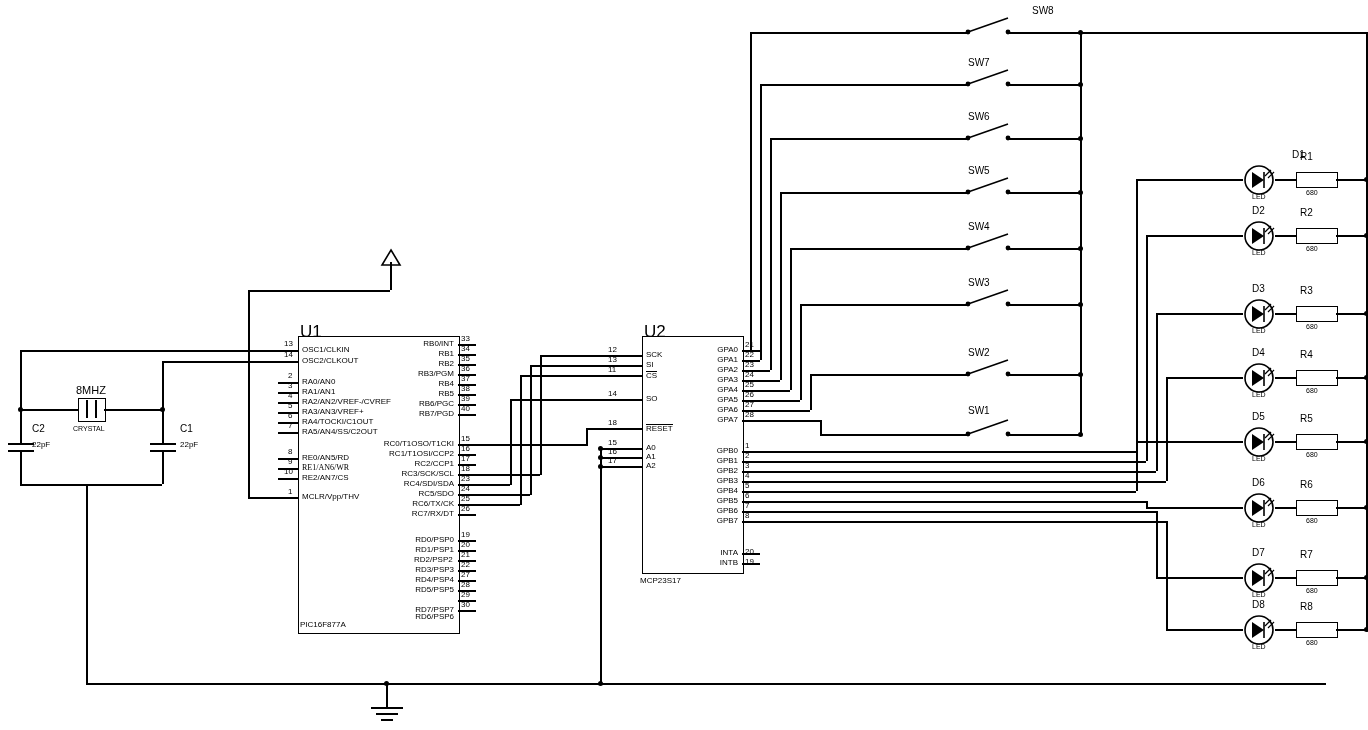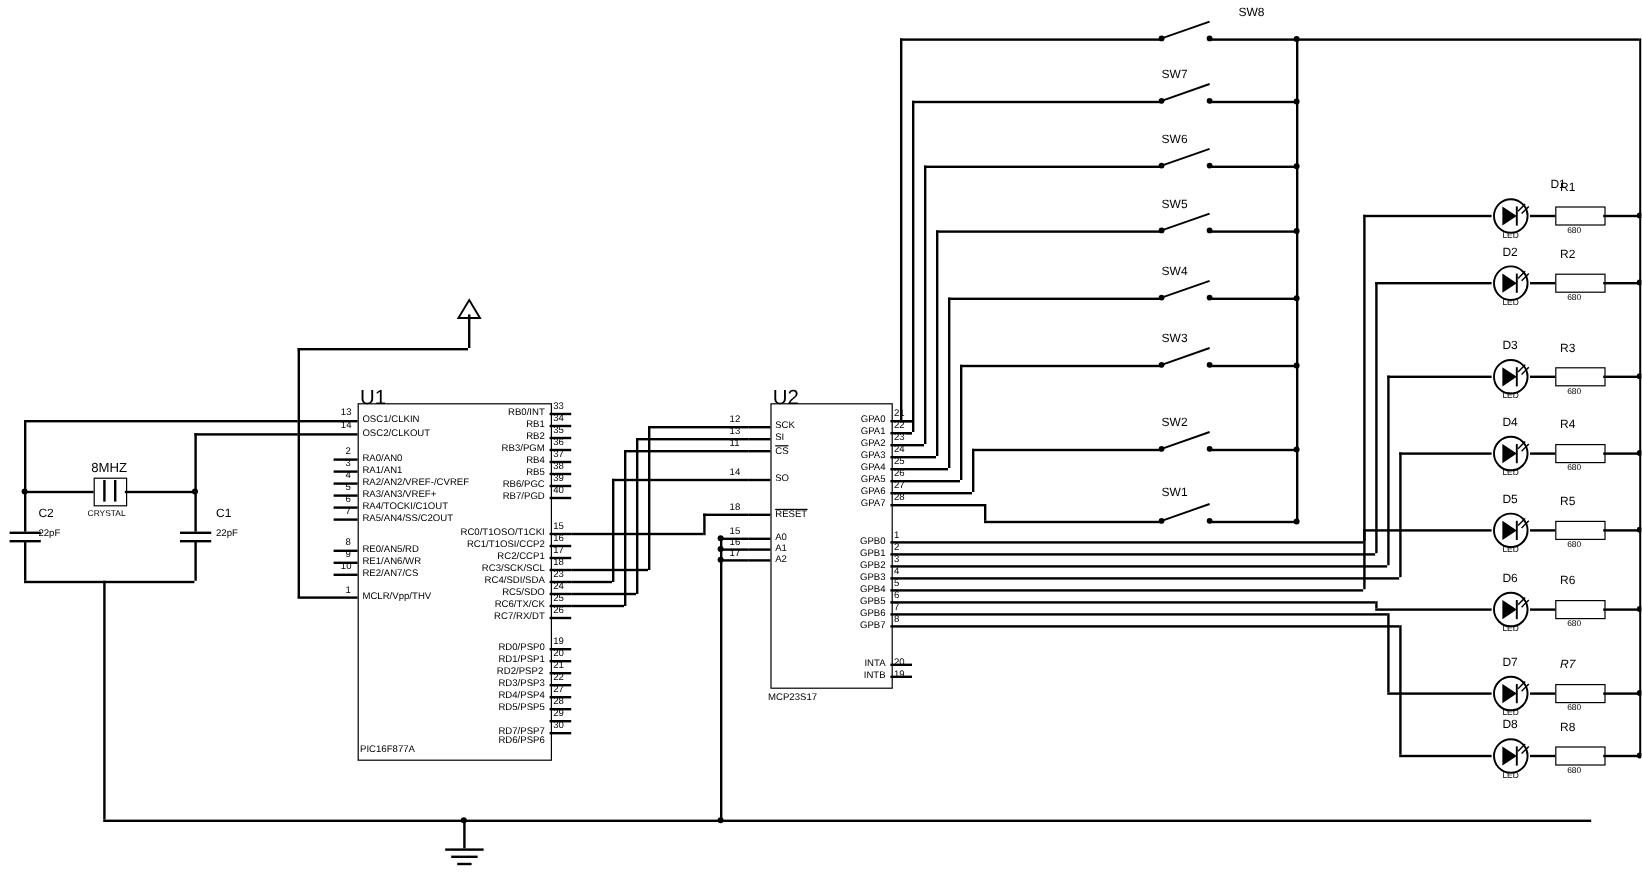--- a/index.html
+++ b/index.html
@@ -68,21 +68,21 @@
 
   <div class="pinrow" style="left:302px;top:346px;">OSC1/CLKIN</div>
   <div class="pinrow" style="left:302px;top:357px;">OSC2/CLKOUT</div>
   <div class="pinrow" style="left:302px;top:378px;">RA0/AN0</div>
   <div class="pinrow" style="left:302px;top:388px;">RA1/AN1</div>
   <div class="pinrow" style="left:302px;top:398px;">RA2/AN2/VREF-/CVREF</div>
   <div class="pinrow" style="left:302px;top:408px;">RA3/AN3/VREF+</div>
   <div class="pinrow" style="left:302px;top:418px;">RA4/TOCKI/C1OUT</div>
   <div class="pinrow" style="left:302px;top:428px;">RA5/AN4/SS/C2OUT</div>
   <div class="pinrow" style="left:302px;top:454px;">RE0/AN5/RD</div>
-  <div class="pinrow" style="left:302px;top:464px;">RE1/AN6/WR</div>
+  <div class="pinrow" style="left:302px;top:464px;font-family:Liberation Serif, serif;">RE1/AN6/WR</div>
   <div class="pinrow" style="left:302px;top:474px;">RE2/AN7/CS</div>
   <div class="pinrow" style="left:302px;top:493px;">MCLR/Vpp/THV</div>
 
   <div class="pinnum" style="left:284px;top:340px;">13</div>
   <div class="pinnum" style="left:284px;top:351px;">14</div>
   <div class="pinnum" style="left:288px;top:372px;">2</div>
   <div class="pinnum" style="left:288px;top:382px;">3</div>
   <div class="pinnum" style="left:288px;top:392px;">4</div>
   <div class="pinnum" style="left:288px;top:402px;">5</div>
   <div class="pinnum" style="left:288px;top:412px;">6</div>
@@ -527,21 +527,21 @@
 
   <div class="lbl" style="left:1252px;top:548px;">D7</div>
   <svg style="left:1243px;top:562px;width:32px;height:32px;">
     <circle cx="16" cy="16" r="14" fill="none" stroke="#000" stroke-width="1.6"></circle>
     <polygon points="9,8 9,24 21,16" fill="#000"></polygon>
     <line x1="21" y1="8" x2="21" y2="24" stroke="#000" stroke-width="1.6"></line>
     <line x1="22" y1="12" x2="28" y2="6" stroke="#000" stroke-width="1.2"></line>
     <line x1="25" y1="14" x2="31" y2="8" stroke="#000" stroke-width="1.2"></line>
   </svg>
   <div class="lbl tiny" style="left:1252px;top:590px;">LED</div>
-  <div class="lbl" style="left:1300px;top:550px;font-style:italic;">R7</div>
+  <div class="lbl" style="left:1300px;top:550px;">R7</div>
   <div class="box" style="left:1296px;top:570px;width:40px;height:14px;"></div>
   <div class="lbl tiny" style="left:1306px;top:586px;">680</div>
   <div class="wire h" style="left:1156px;top:577px;width:87px;"></div>
   <div class="wire h" style="left:1275px;top:577px;width:21px;"></div>
   <div class="wire h" style="left:1336px;top:577px;width:30px;"></div>
   <div class="node" style="left:1364px;top:575px;"></div>
 
   <div class="lbl" style="left:1252px;top:600px;">D8</div>
   <svg style="left:1243px;top:614px;width:32px;height:32px;">
     <circle cx="16" cy="16" r="14" fill="none" stroke="#000" stroke-width="1.6"></circle>

